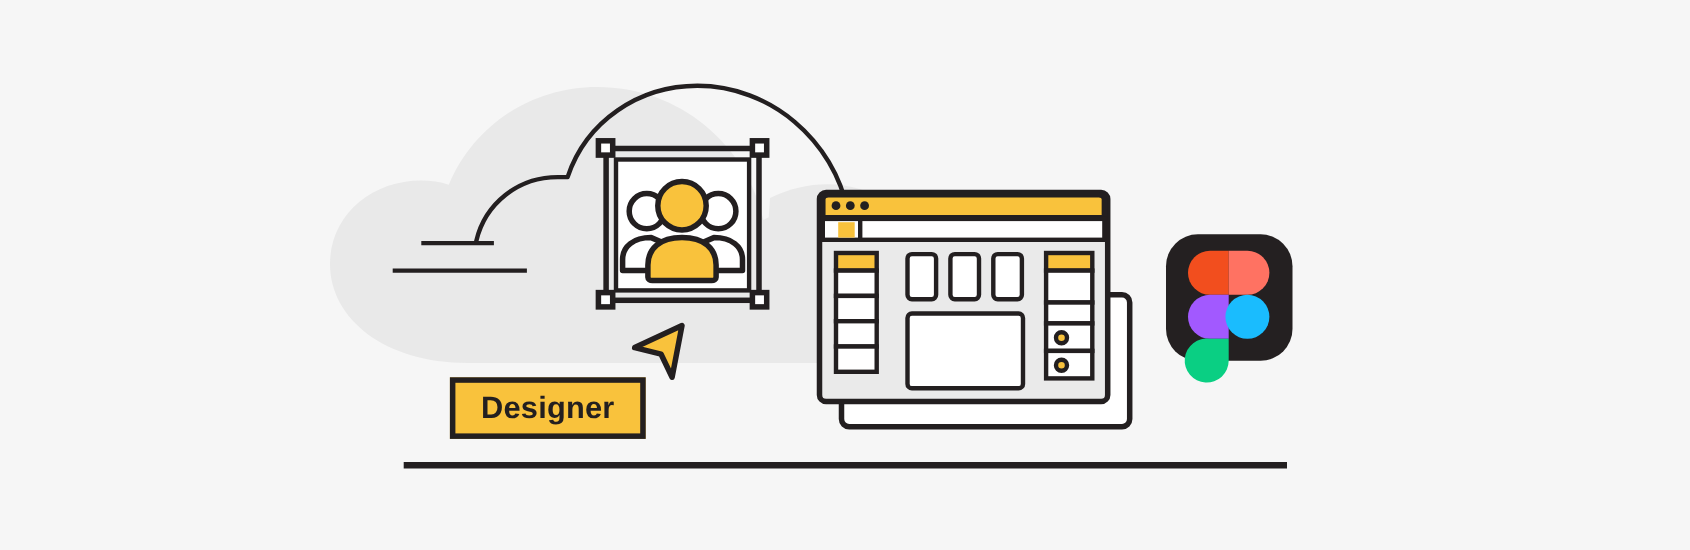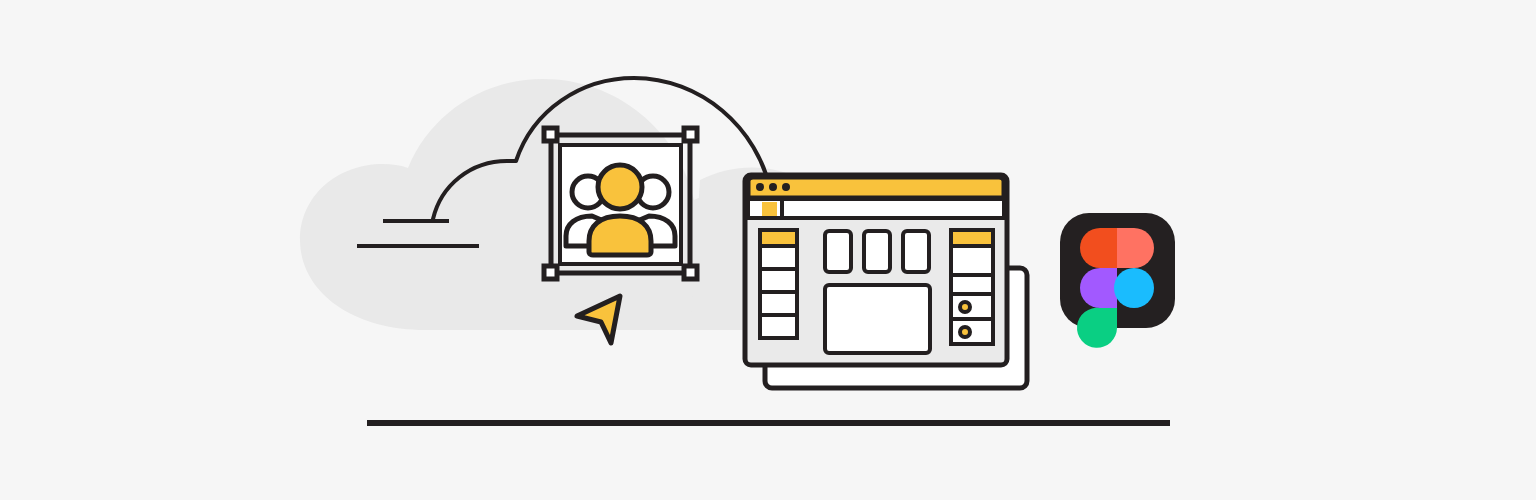--- a/index.html
+++ b/index.html
@@ -215,14 +215,17 @@
                  L 1117 328
                  A 20 20 0 1 1 1100 308
                  Z"></path>
       </g>
     </g>
 
     <line x1="367" y1="423" x2="1170" y2="423" stroke="#231F20" stroke-width="6" stroke-linecap="butt"></line>
 
   </svg>
 
+  <div class="designer-label">
+    <span>Designer</span>
+  </div>
 
 </div>
 
 </body></html>

